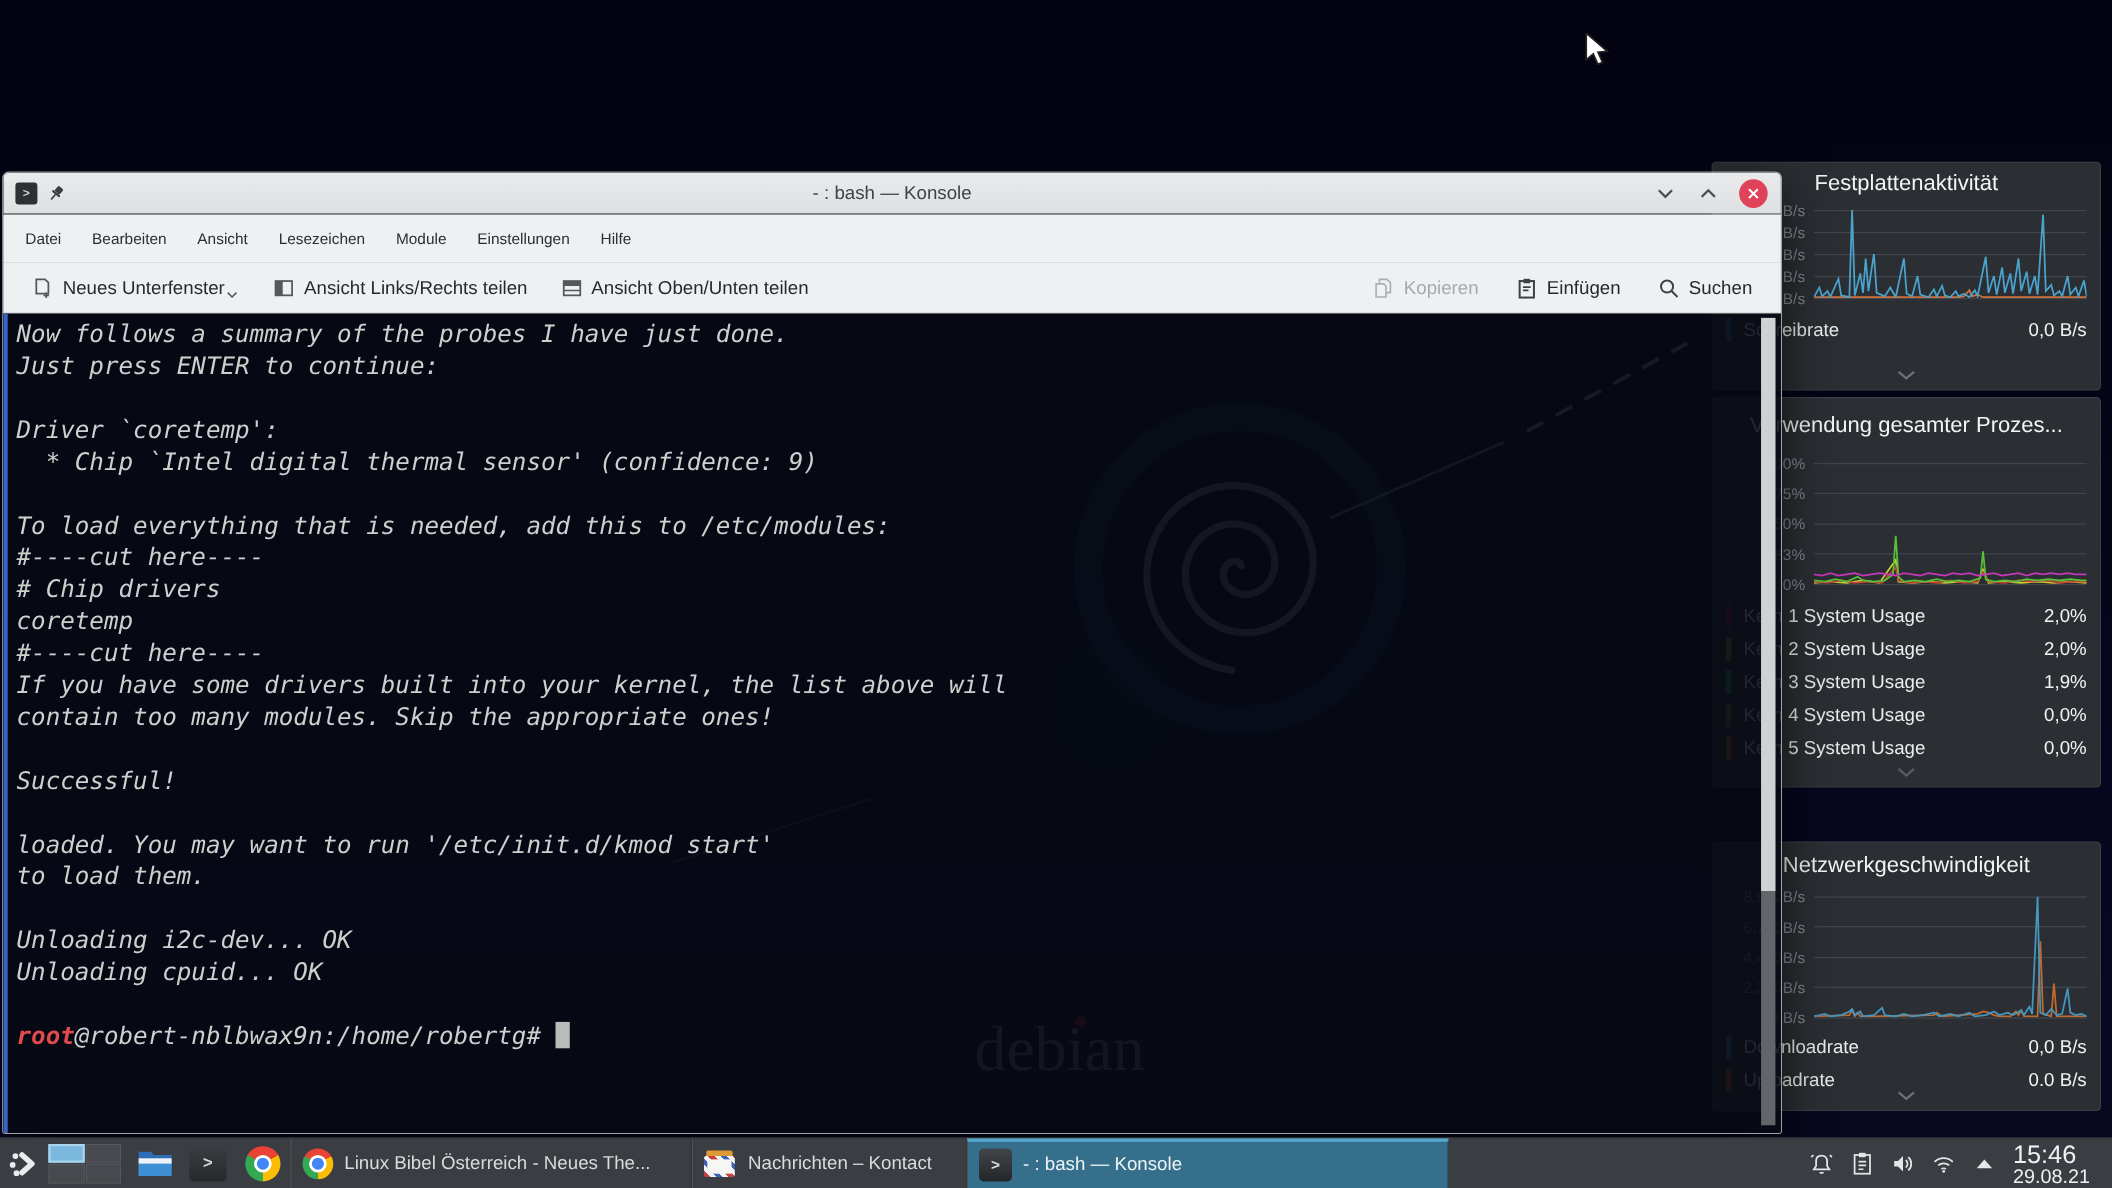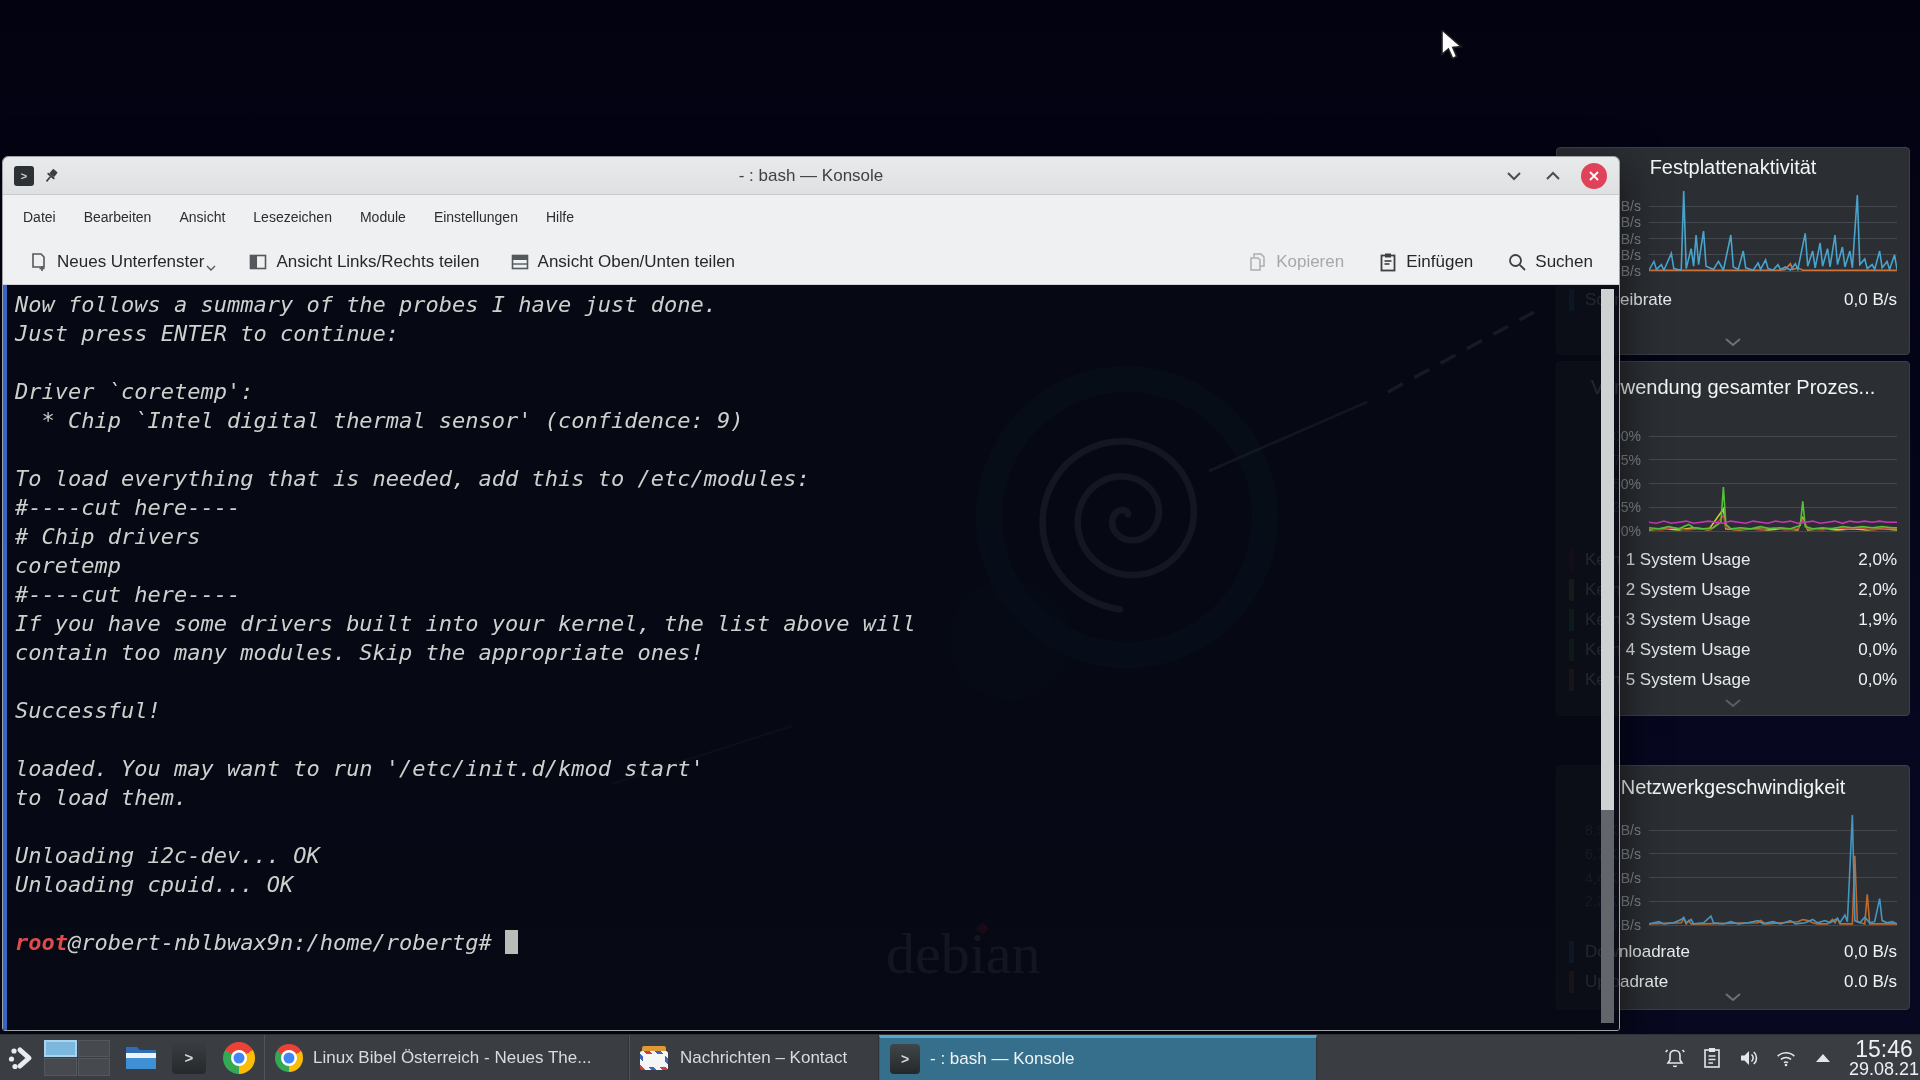--- a/index.html
+++ b/index.html
@@ -12,21 +12,21 @@
   .debian-word{position:absolute;left:886px;top:920px;z-index:1;
        font-family:"Liberation Serif",serif;font-size:58px;color:#6f747a;letter-spacing:0;}
   .debian-dot{position:absolute;left:92px;top:4px;width:9px;height:9px;background:#9e1f2d;
        transform:rotate(45deg);}
   
   .cards{position:absolute;left:1556px;width:354px;top:0;z-index:2;}
   .card{position:absolute;left:0;width:354px;background:#2b2e33;border:1px solid #3c4046;
        border-radius:4px;box-sizing:border-box;padding:0 12px;color:#eceeee;}
   .card-title{text-align:center;font-size:20px;color:#f3f5f5;white-space:nowrap;overflow:hidden;}
   .chart{position:relative;}
-  .grid{position:absolute;inset:0;display:flex;flex-direction:column;justify-content:space-between;margin-top:15px;}
+  .grid{position:absolute;inset:0;display:flex;flex-direction:column;justify-content:space-between;}
   .grid-row{display:flex;align-items:center;height:0;overflow:visible;}
   .glabel{flex:none;width:72px;text-align:right;padding-right:8px;font-size:14px;color:#82898e;
        transform:translateY(0);white-space:nowrap;}
   .gline{flex:1;height:1px;background:#45494f;}
   .plot{position:absolute;left:80px;right:0;top:0;bottom:0;}
   .plot svg{position:absolute;inset:0;width:100%;height:100%;}
   .legend-row{display:flex;align-items:center;height:30px;}
   .chip{flex:none;width:5px;height:22px;border-radius:1px;margin-right:11px;}
   .legend-label{flex:1;font-size:17px;color:#eaeded;white-space:nowrap;overflow:hidden;}
   .legend-value{flex:none;font-size:17px;color:#f1f3f3;}
@@ -100,21 +100,21 @@
        display:flex;align-items:center;justify-content:center;}
   .kontact-icon{width:30px;height:24px;position:relative;flex:none;}
   .kontact-back{position:absolute;left:2px;top:0;width:24px;height:14px;background:#e09a35;
        border-radius:2px;}
   .kontact-env{position:absolute;left:0;top:5px;width:28px;height:19px;box-sizing:border-box;
        background:repeating-linear-gradient(45deg,#c94040 0 4px,#f4f4f4 4px 8px,#3f64b5 8px 12px,#f4f4f4 12px 16px);
        border-radius:2px;}
   .kontact-env::before{content:"";position:absolute;inset:3px;background:#f6f6f4;}
   .tray{margin-left:auto;display:flex;align-items:center;gap:13px;padding-right:10px;}
   .tray-icon{width:24px;height:26px;display:flex;align-items:center;justify-content:center;}
-  .clock{text-align:center;color:#eef1f3;margin-left:4px;padding-right:1px;}
+  .clock{text-align:left;color:#eef1f3;margin-left:4px;padding-right:20px;}
   .clock .time{font-size:23px;line-height:22px;}
   .clock .date{font-size:18px;line-height:18px;}
   
   .mouse{position:absolute;left:1440px;top:30px;z-index:9;}
 </style>
 </head>
 <body>
 
 <div class="desktop">
 
@@ -192,21 +192,21 @@
             </div>
             <div class="grid-row">
               <span class="glabel">75%</span>
               <div class="gline"></div>
             </div>
             <div class="grid-row">
               <span class="glabel">50%</span>
               <div class="gline"></div>
             </div>
             <div class="grid-row">
-              <span class="glabel">25%</span>
+              <span class="glabel">83%</span>
               <div class="gline"></div>
             </div>
             <div class="grid-row">
               <span class="glabel">0%</span>
               <div class="gline"></div>
             </div>
           </div>
         <div class="plot">
             <svg viewBox="0 0 100 100" preserveAspectRatio="none">
               <polyline points="0,99 6,98 12,99 18,97 24,99 30,80 31,98 36,99 42,98 48,99 54,98 60,99 62,88 64,99 70,98 76,99 82,98 88,99 94,98 100,99" fill="none" stroke="#c9cf33" stroke-width="1.6" vector-effect="non-scaling-stroke"></polyline>

